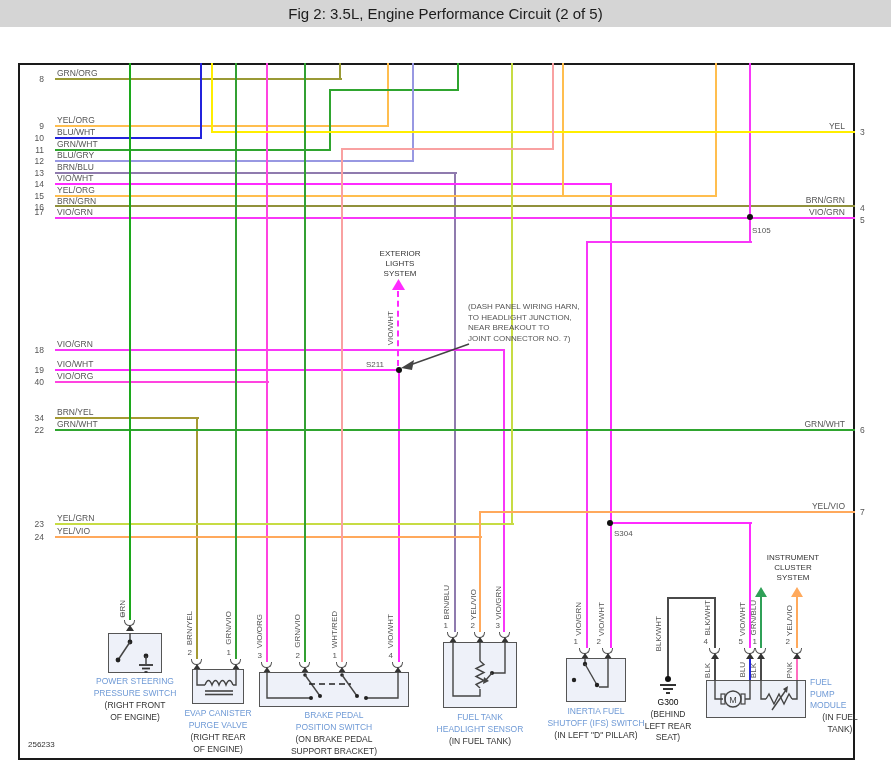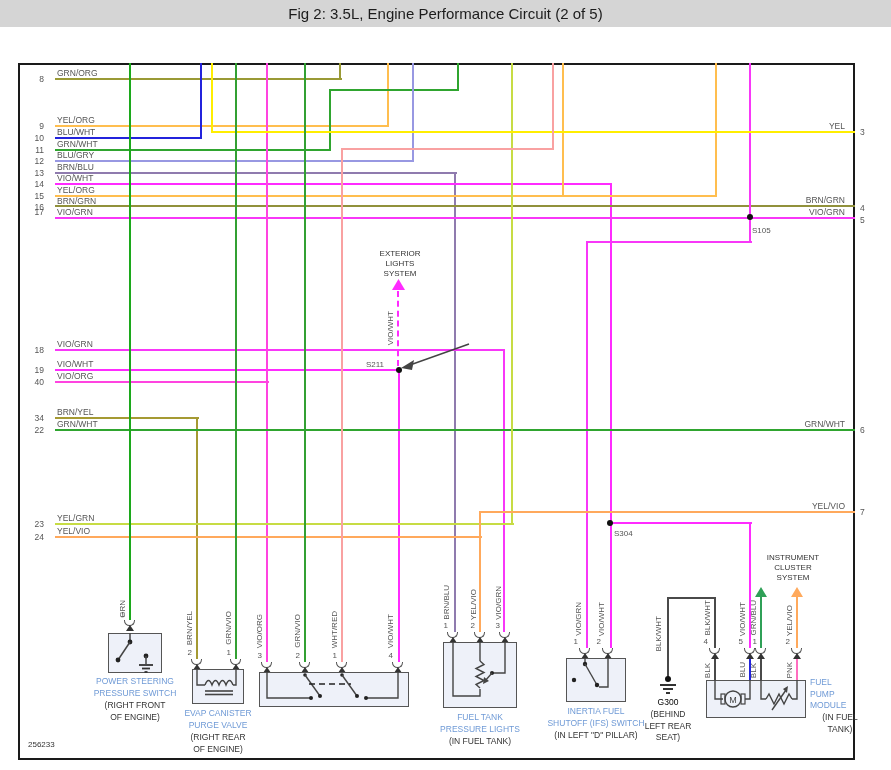--- a/index.html
+++ b/index.html
@@ -155,20 +155,24 @@
   <span class="rnum" style="left:860px;top:203px">4</span>
   <span class="rlab" style="left:770px;top:207px">VIO/GRN</span>
   <span class="rnum" style="left:860px;top:215px">5</span>
   <span class="rlab" style="left:770px;top:419px">GRN/WHT</span>
   <span class="rnum" style="left:860px;top:425px">6</span>
   <span class="rlab" style="left:770px;top:501px">YEL/VIO</span>
   <span class="rnum" style="left:860px;top:507px">7</span>
 
   <div class="note" style="left:752px;top:226px">S105</div>
   <div class="note" style="left:358px;top:360px;width:34px;text-align:center">S211</div>
+  <div class="note" style="left:468px;top:302px">(DASH PANEL WIRING HARN,
+TO HEADLIGHT JUNCTION,
+NEAR BREAKOUT TO
+JOINT CONNECTOR NO. 7)</div>
   <svg style="left:393px;top:296px" width="80" height="80">
     <line x1="76" y1="48" x2="17" y2="69" stroke="#444" stroke-width="1.4"></line>
     <polygon points="8,72 21,64 19,74" fill="#444"></polygon>
   </svg>
   <div class="note" style="left:614px;top:529px">S304</div>
   <div class="sys" style="left:360px;top:249px;width:80px">EXTERIOR
 LIGHTS
 SYSTEM</div>
   <div class="sys" style="left:746px;top:553px;width:94px">INSTRUMENT
 CLUSTER
@@ -233,20 +237,24 @@
     <circle cx="46" cy="3" r="1.8" fill="#222"></circle>
     <line x1="46" y1="3" x2="61" y2="24" stroke="#444" stroke-width="1.4"></line>
     <circle cx="61" cy="24" r="2" fill="#222"></circle>
     <circle cx="83" cy="3" r="1.8" fill="#222"></circle>
     <line x1="83" y1="3" x2="98" y2="24" stroke="#444" stroke-width="1.4"></line>
     <circle cx="98" cy="24" r="2" fill="#222"></circle>
     <line x1="50" y1="12" x2="92" y2="12" stroke="#222" stroke-width="1.6" stroke-dasharray="6,4"></line>
     <polyline points="139,0 139,26 107,26" fill="none" stroke="#444" stroke-width="1.4"></polyline>
     <circle cx="107" cy="26" r="2" fill="#222"></circle>
   </svg>
+  <div class="cname" style="left: 259px; top: 710px; width: 150px; color: rgb(111, 154, 214);">BRAKE PEDAL
+POSITION SWITCH</div>
+  <div class="cloc" style="left:259px;top:734px;width:150px">(ON BRAKE PEDAL
+SUPPORT BRACKET)</div>
 
   <span class="rot" style="left:442px;bottom:150px">BRN/BLU</span>
   <span class="rot" style="left:469px;bottom:150px">YEL/VIO</span>
   <span class="rot" style="left:494px;bottom:150px">VIO/GRN</span>
   <span class="pnum" style="left:432px;top:621px">1</span>
   <span class="pnum" style="left:459px;top:621px">2</span>
   <span class="pnum" style="left:484px;top:621px">3</span>
   <span class="conn" style="left:447px;top:632px"></span>
   <span class="conn" style="left:474px;top:632px"></span>
   <span class="conn" style="left:499px;top:632px"></span>
@@ -254,21 +262,21 @@
   <svg style="left:443px;top:642px" width="74" height="66">
     <polyline points="10,0 10,54 37,54 37,47" fill="none" stroke="#444" stroke-width="1.4"></polyline>
     <line x1="37" y1="0" x2="37" y2="19" stroke="#444" stroke-width="1.4"></line>
     <path d="M37,19 l4,3.5 l-8,4 l8,4 l-8,4 l8,4 l-8,4 l4,3.5" fill="none" stroke="#444" stroke-width="1.4"></path>
     <polyline points="62,0 62,31 49,31" fill="none" stroke="#444" stroke-width="1.4"></polyline>
     <circle cx="49" cy="31" r="2" fill="#222"></circle>
     <line x1="49" y1="31" x2="42" y2="39" stroke="#444" stroke-width="1.4"></line>
     <polygon points="40,42 41,35 46,39" fill="#444"></polygon>
   </svg>
   <div class="cname" style="left: 430px; top: 712px; width: 100px; color: rgb(111, 154, 214);">FUEL TANK
-PRESSURE LIGHTS</div>
+HEADLIGHT SENSOR</div>
   <div class="cloc" style="left:430px;top:736px;width:100px">(IN FUEL TANK)</div>
 
   <span class="rot" style="left:574px;bottom:134px">VIO/GRN</span>
   <span class="rot" style="left:597px;bottom:134px">VIO/WHT</span>
   <span class="pnum" style="left:562px;top:637px">1</span>
   <span class="pnum" style="left:585px;top:637px">2</span>
   <span class="conn" style="left:579px;top:648px"></span>
   <span class="conn" style="left:602px;top:648px"></span>
   <div class="box" style="left:566px;top:658px;width:60px;height:44px"></div>
   <svg style="left:566px;top:658px" width="60" height="44">

